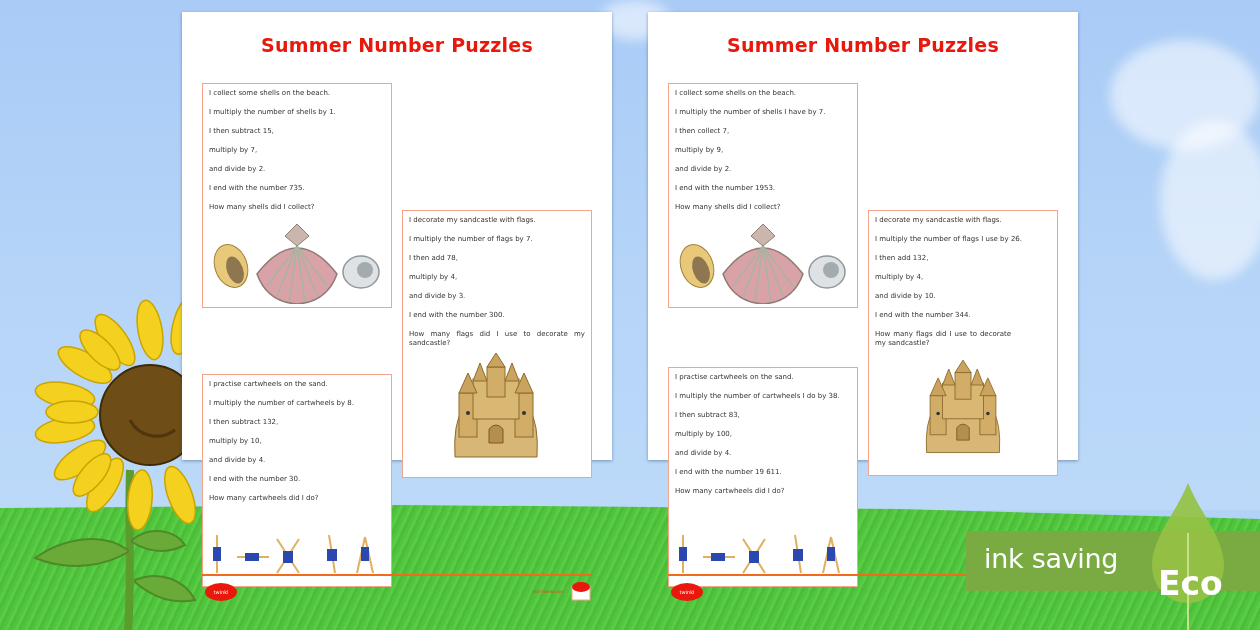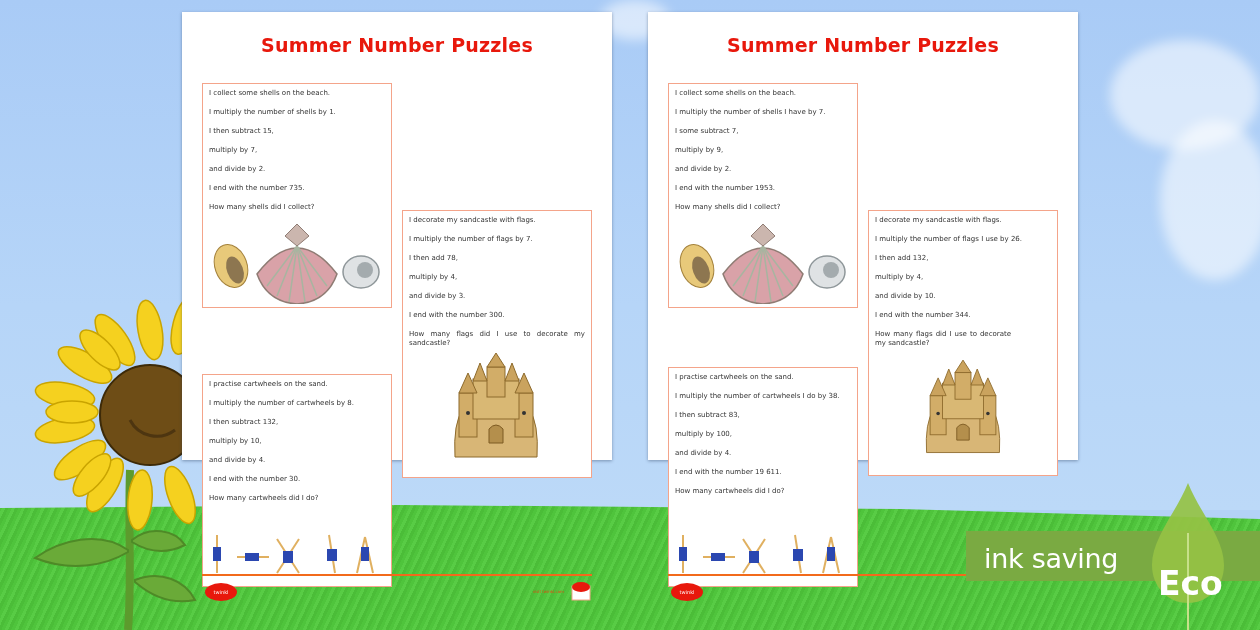--- a/index.html
+++ b/index.html
@@ -27,21 +27,21 @@
 
     .box { position: absolute; border: 1.5px solid #f4a48a; background: #fff; padding: 5px 6px 0 6px; margin-top: 17px; }
     .line { font-family: "DejaVu Sans", sans-serif; font-size: 7px; color: #333; line-height: 9px; margin-bottom: 10px; white-space: nowrap; }
     .line.wrap { white-space: normal; text-align: justify; margin-bottom: 10px; }
 
     .footer-rule { position: absolute; left: 20px; right: 20px; top: 562px; height: 2px; background: #f26a1b; }
     .logo { position: absolute; left: 22px; top: 570px; width: 34px; height: 20px; }
     .footer-url { position: absolute; right: 48px; top: 577px; font-size: 4px; color: #e04a10; }
     .footer-badge { position: absolute; right: 20px; top: 568px; width: 22px; height: 22px; }
 
-    .eco { position: absolute; left: 966px; top: 531px; width: 294px; height: 50px; background: #7aaa42; }
+    .eco { position: absolute; left: 966px; top: 531px; width: 294px; height: 60px; background: #7aaa42; }
     .eco-text { position: absolute; left: 18px; top: 12px; font-family: "DejaVu Sans", sans-serif; font-size: 27px; color: #ffffff; letter-spacing: -0.3px; }
     .eco-drop { position: absolute; left: 1150px; top: 483px; width: 76px; height: 150px; }
     .eco-word { position: absolute; left: 1158px; top: 544px; font-family: "DejaVu Sans", sans-serif; font-weight: bold; font-size: 33px; color: #ffffff; margin-top: 20px; }
   </style>
 </head>
 <body>
 
 <div class="sky"></div>
 <div class="cloud" style="left:1110px;top:40px;width:150px;height:110px;"></div>
 <div class="cloud" style="left:1160px;top:120px;width:110px;height:160px;"></div>
@@ -165,21 +165,21 @@
     <ellipse cx="11" cy="7" rx="9" ry="5" fill="#e8180c"></ellipse>
   </svg>
 </div>
 
 <div class="sheet right">
   <div class="sheet-title">Summer Number Puzzles</div>
 
   <div class="box" style="left:20px;top:54px;width:190px;height:225px;">
     <div class="line">I collect some shells on the beach.</div>
     <div class="line">I multiply the number of shells I have by 7.</div>
-    <div class="line">I some subtract 7,</div>
+    <div class="line">I then collect 7,</div>
     <div class="line">multiply by 9,</div>
     <div class="line">and divide by 2.</div>
     <div class="line">I end with the number 1953.</div>
     <div class="line">How many shells did I collect?</div>
     <svg width="176" height="80" viewBox="0 0 176 80" style="position:absolute;left:6px;top:140px;">
       <ellipse cx="22" cy="42" rx="16" ry="22" fill="#e8c97a" stroke="#a4823c" transform="rotate(-20 22 42)"></ellipse>
       <ellipse cx="26" cy="46" rx="8" ry="14" fill="#8d7650" transform="rotate(-20 26 46)"></ellipse>
       <path d="M48 50 Q88 -2 128 50 Q118 78 88 80 Q58 78 48 50 Z" fill="#d9a2a8" stroke="#8f7c74" stroke-width="1.5"></path>
       <g stroke="#a7b5a0" stroke-width="1.5">
         <line x1="88" y1="22" x2="58" y2="62"></line>

